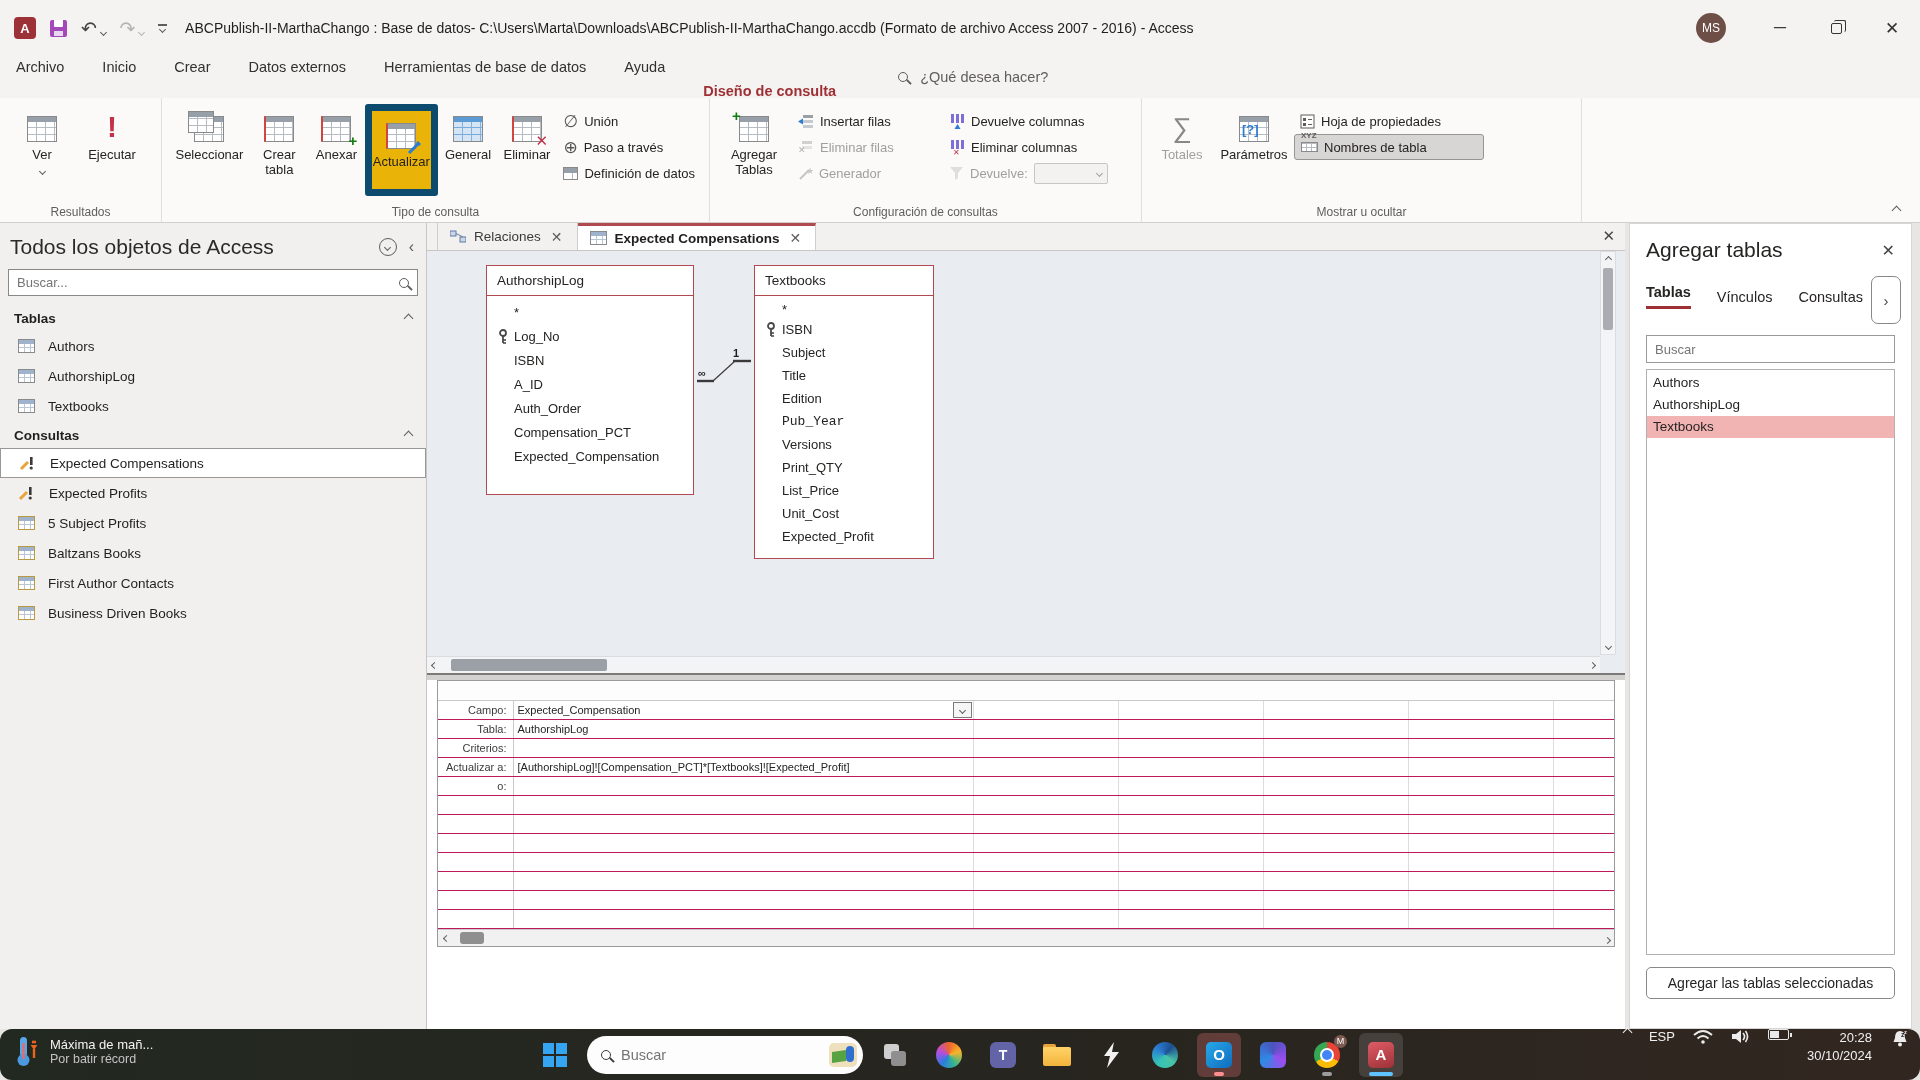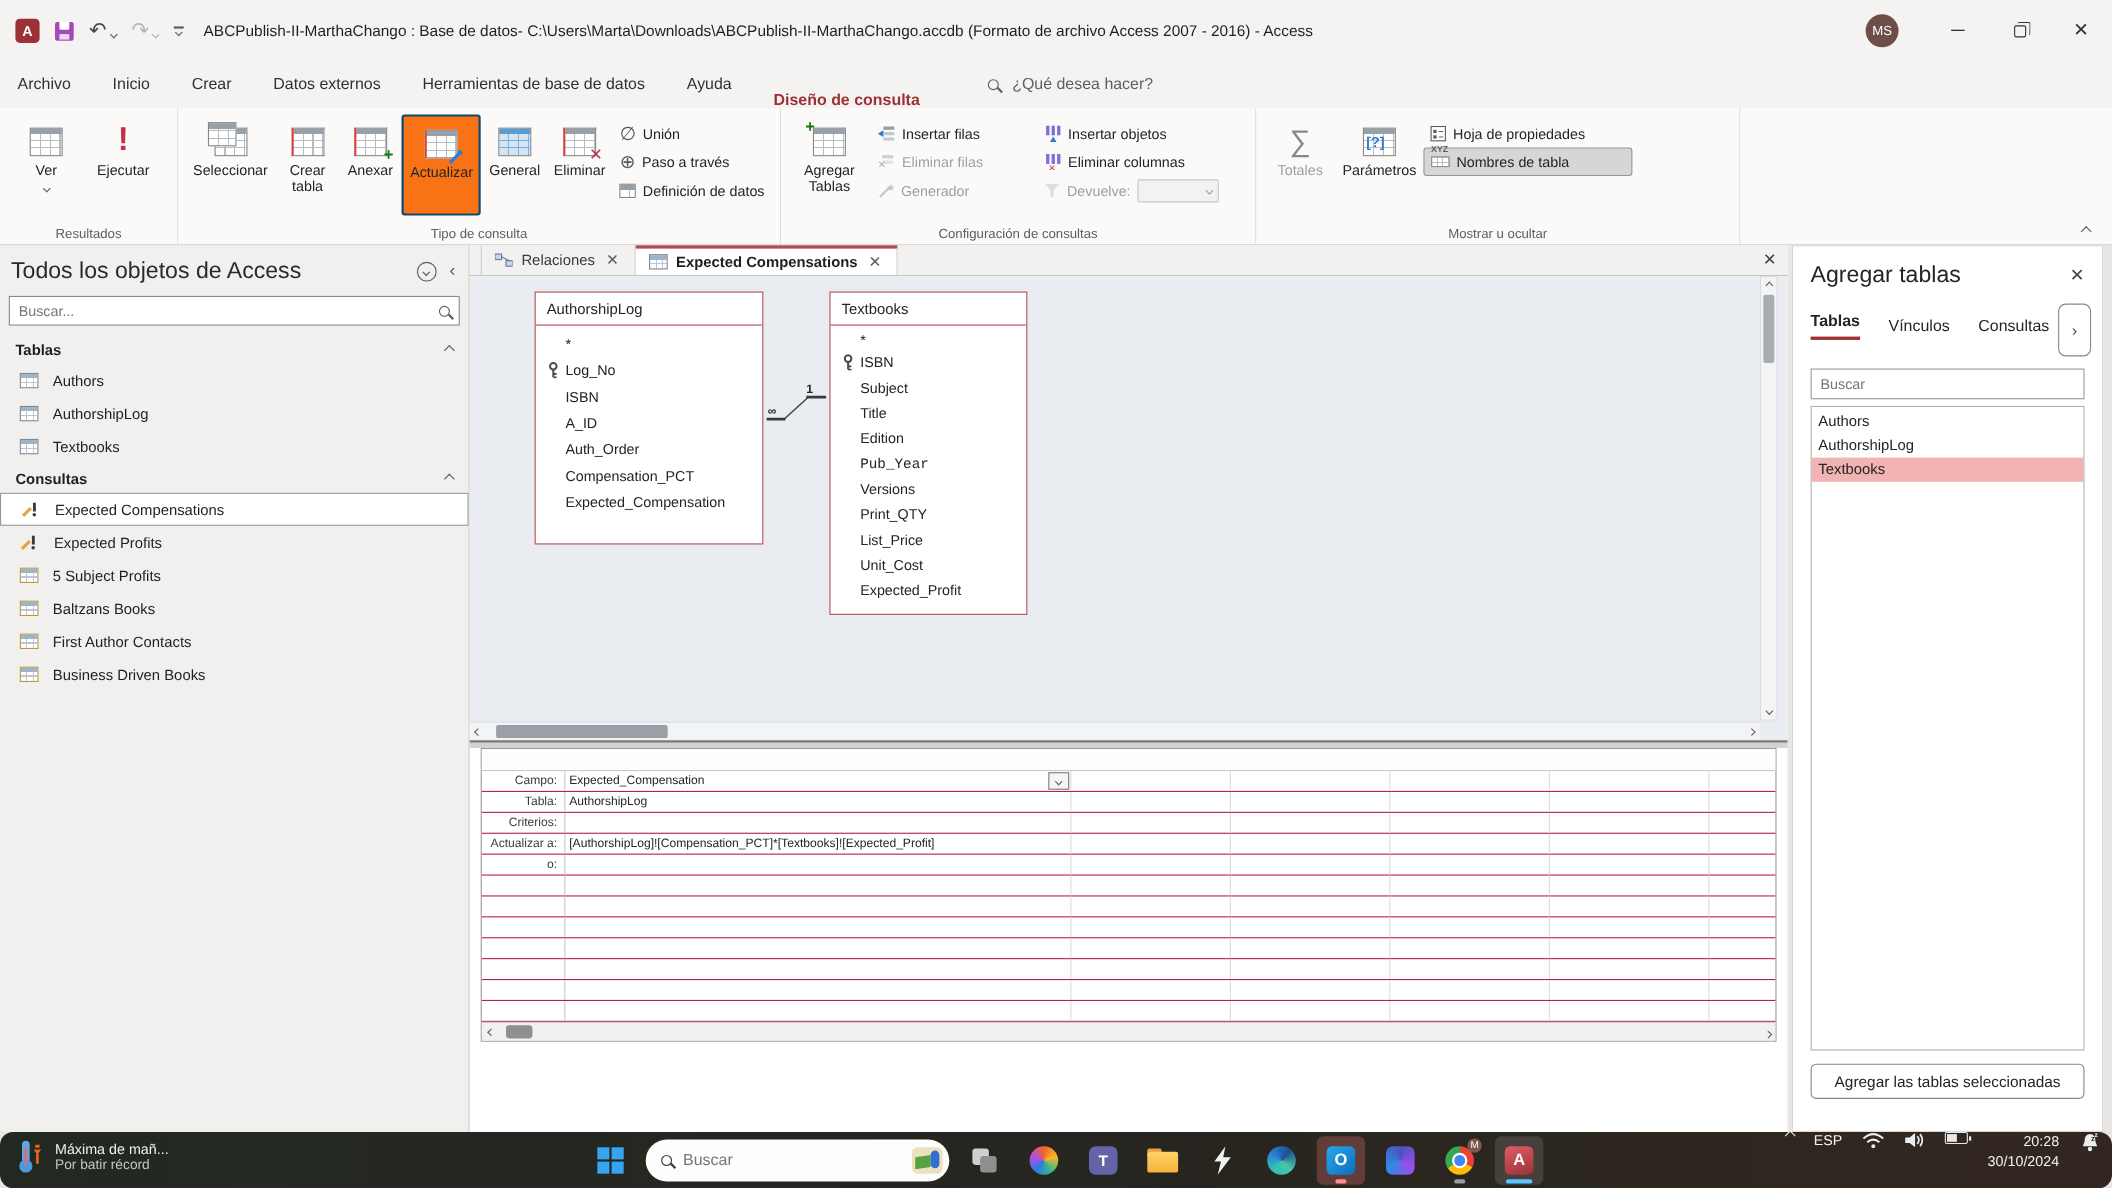--- a/index.html
+++ b/index.html
@@ -45,31 +45,31 @@
   .undo { font-size:19px; color:#444; line-height:1; }
   .undo.off { color:#b6b4b2; }
   #tb-title { margin-left:18px; font-size:14px; color:#1f1f1f; white-space:nowrap; }
   #tb-right { position:absolute; right:0; top:0; height:56px; display:flex; align-items:center; }
   .avatar { width:30px; height:30px; border-radius:50%; background:#6e4f47; color:#fff; font-size:12px; display:flex; align-items:center; justify-content:center; margin-right:26px; }
   .winbtn { width:56px; height:56px; display:flex; align-items:center; justify-content:center; font-size:17px; color:#333; }
   .restore-ic { width:11px; height:11px; border:1.4px solid #333; border-radius:2px; position:relative; }
   .restore-ic:before { content:""; position:absolute; left:2px; top:-4px; width:11px; height:11px; border:1.4px solid #333; border-left:none; border-bottom:none; border-radius:2px; }
 
   
-  #menubar { position:absolute; left:0; top:56px; width:1920px; height:42px; background:#f5f3f2; display:flex; align-items:center; gap:34px; padding-left:14px; font-size:14.5px; color:#323130; }
+  #menubar { position:absolute; left:0; top:56px; width:1920px; height:42px; background:#f5f3f2; display:flex; gap:34px; padding-left:14px; font-size:14.5px; color:#323130; }
   .mtab { padding:3px 2px; }
   .mtab.active { color:#9e2f34; font-weight:bold; border-bottom:3px solid #9e2f34; padding-bottom:6px; margin-bottom:-9px;margin-top:24px; }
   #tellme { display:flex; align-items:center; gap:12px; margin-left:26px; color:#605e5c; }
 
   
   #ribbon { position:absolute; left:0; top:98px; width:1920px; height:125px; background:#fbfaf9; border-bottom:1px solid #d2d0ce; display:flex; }
   .rgroup { position:relative; border-right:1px solid #e1dfdd; padding:6px 8px 22px 8px; display:flex; align-items:flex-start; gap:2px; }
   .glabel { position:absolute; left:0; right:0; bottom:3px; text-align:center; font-size:12px; color:#605e5c; white-space:nowrap; }
   .bigbtn { width:68px; min-height:92px; display:flex; flex-direction:column; align-items:center; justify-content:flex-start; gap:6px; padding-top:8px; font-size:13px; text-align:center; border-radius:3px; line-height:1.15; }
-  .bigbtn.sel { background:#f97316; border:2px solid #0c4a6e;text-align:center; }
+  .bigbtn.sel { background:#eab308; border:7px solid #0c4a6e;text-align:center; }
   .bigbtn .iconbox { height:30px; display:flex; align-items:flex-end; }
   .scol { display:flex; flex-direction:column; justify-content:flex-start; padding-top:4px; }
   .srow { display:flex; align-items:center; gap:6px; height:26px; font-size:13px; padding:0 6px; white-space:nowrap; }
   .run-bang { color:#c4314b; font-size:30px; font-weight:bold; line-height:1; }
   .sym { font-size:17px; color:#5a5856; line-height:1; }
   .sum { font-size:27px; color:#8a8886; line-height:1; }
   .ddbox { width:74px; height:21px; background:#f3f2f1; border:1px solid #c8c6c4; border-radius:2px; display:flex; align-items:center; justify-content:flex-end; padding-right:5px; }
   .togglebtn { background:#d8d6d4; border:1px solid #979593; border-radius:3px; }
   #ribbon-collapse { position:absolute; right:20px; bottom:8px; }
 
@@ -339,21 +339,21 @@
         </div>
       </div>
       <div class="scol" style="width:185px;">
         <div class="srow">
           <svg width="15" height="15">
               <rect x="1" y="0" width="3" height="9" fill="#7c6fd8"></rect>
               <rect x="6" y="0" width="3" height="9" fill="#7c6fd8"></rect>
               <rect x="11" y="0" width="3" height="9" fill="#7c6fd8"></rect>
               <polygon points="7.5,15 4.5,10 10.5,10" fill="#2b7cd3" transform="rotate(180 7.5 12.5)"></polygon>
             </svg>
-          <span>Insertar objetos</span>
+          <span>Devuelve columnas</span>
         </div>
         <div class="srow">
           <svg width="15" height="15">
               <rect x="1" y="0" width="3" height="9" fill="#7c6fd8"></rect>
               <rect x="6" y="0" width="3" height="9" fill="#7c6fd8"></rect>
               <rect x="11" y="0" width="3" height="9" fill="#7c6fd8"></rect>
               <text x="3" y="15" font-size="8" fill="#c4314b">✕</text>
             </svg>
           <span>Eliminar columnas</span>
         </div>

